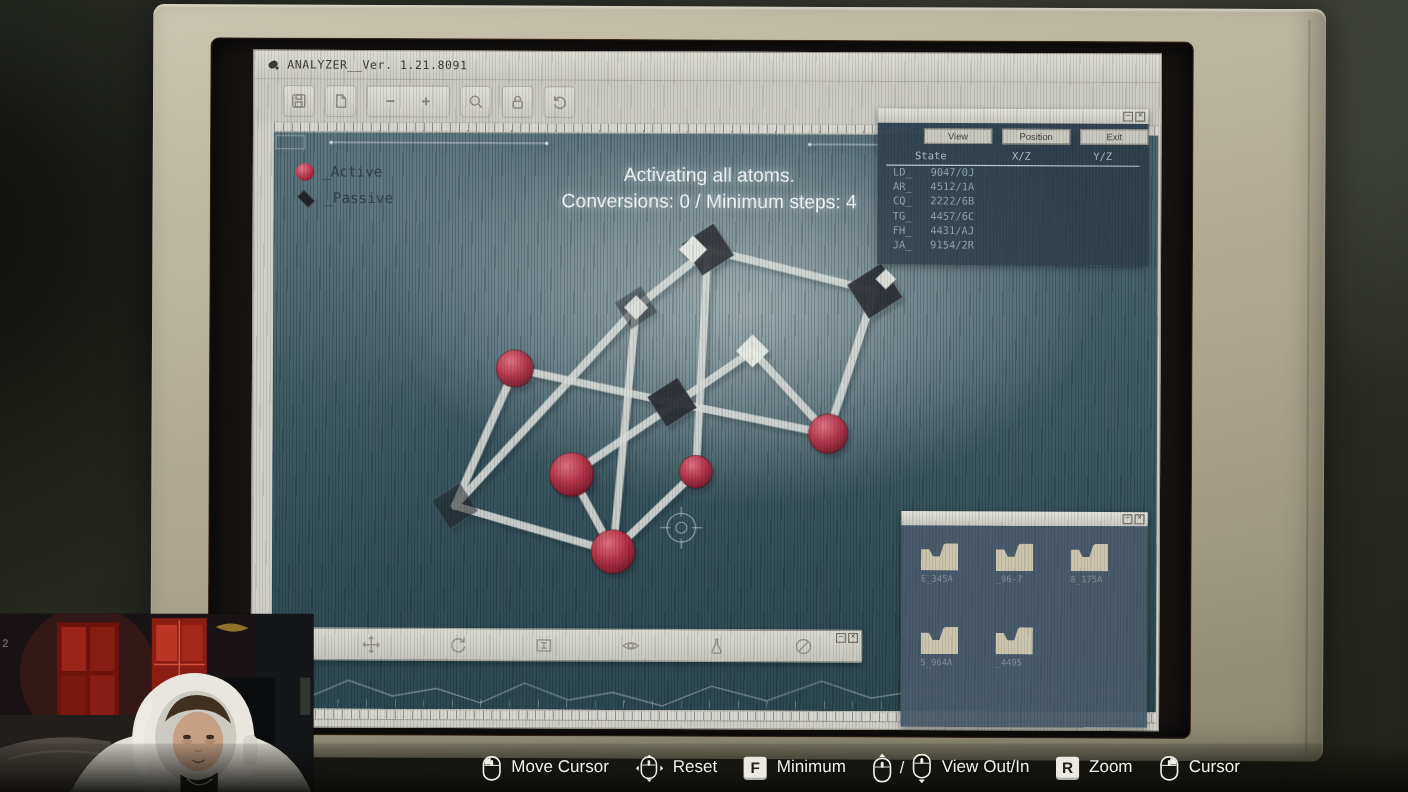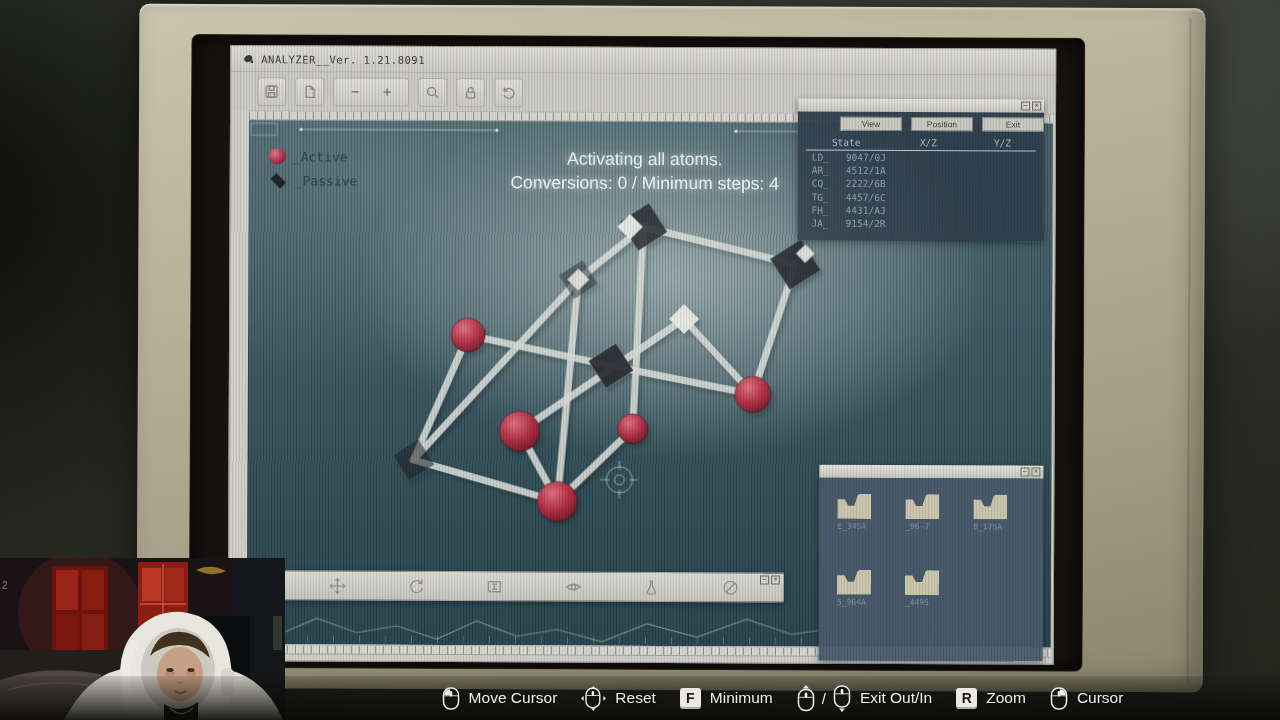--- a/index.html
+++ b/index.html
@@ -433,21 +433,21 @@
           <span style="display: flex;">
             <svg width="18" height="27" viewBox="0 0 18 27">
               <g transform="translate(1.5,1)">
                 <rect x="0" y="0" width="15" height="21" rx="7" fill="#141410" stroke="#efeee7" stroke-width="1.5"></rect>
                 <line x1="0.8" y1="7.8" x2="14.2" y2="7.8" stroke="#efeee7" stroke-width="0.9"></line>
                 <rect x="6.2" y="3" width="2.6" height="5.4" rx="1.3" fill="#efeee7"></rect>
               </g>
               <path d="M9 27 l3 -3.4 h-6 Z" fill="#efeee7"></path>
             </svg>
           </span>
-          <span class="hint-label">Exit Out/In</span>
+          <span class="hint-label">View Out/In</span>
         </div>
         <div class="hint-item">
           <span class="keycap">R</span>
           <span class="hint-label">Zoom</span>
         </div>
         <div class="hint-item">
           <span style="display: flex;">
             <svg width="18" height="25" viewBox="0 0 18 25">
               <g transform="translate(1.5,2)">
                 <rect x="0" y="0" width="15" height="21" rx="7" fill="#141410" stroke="#efeee7" stroke-width="1.5"></rect>

